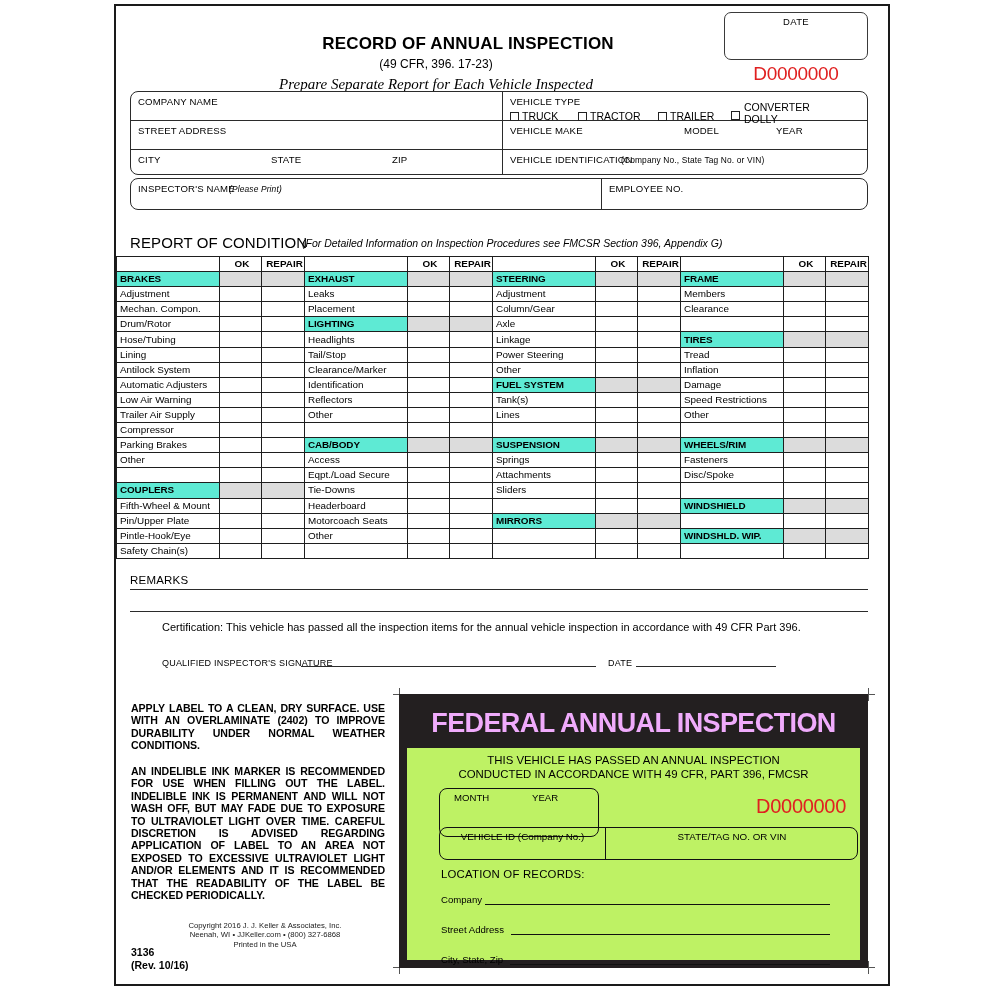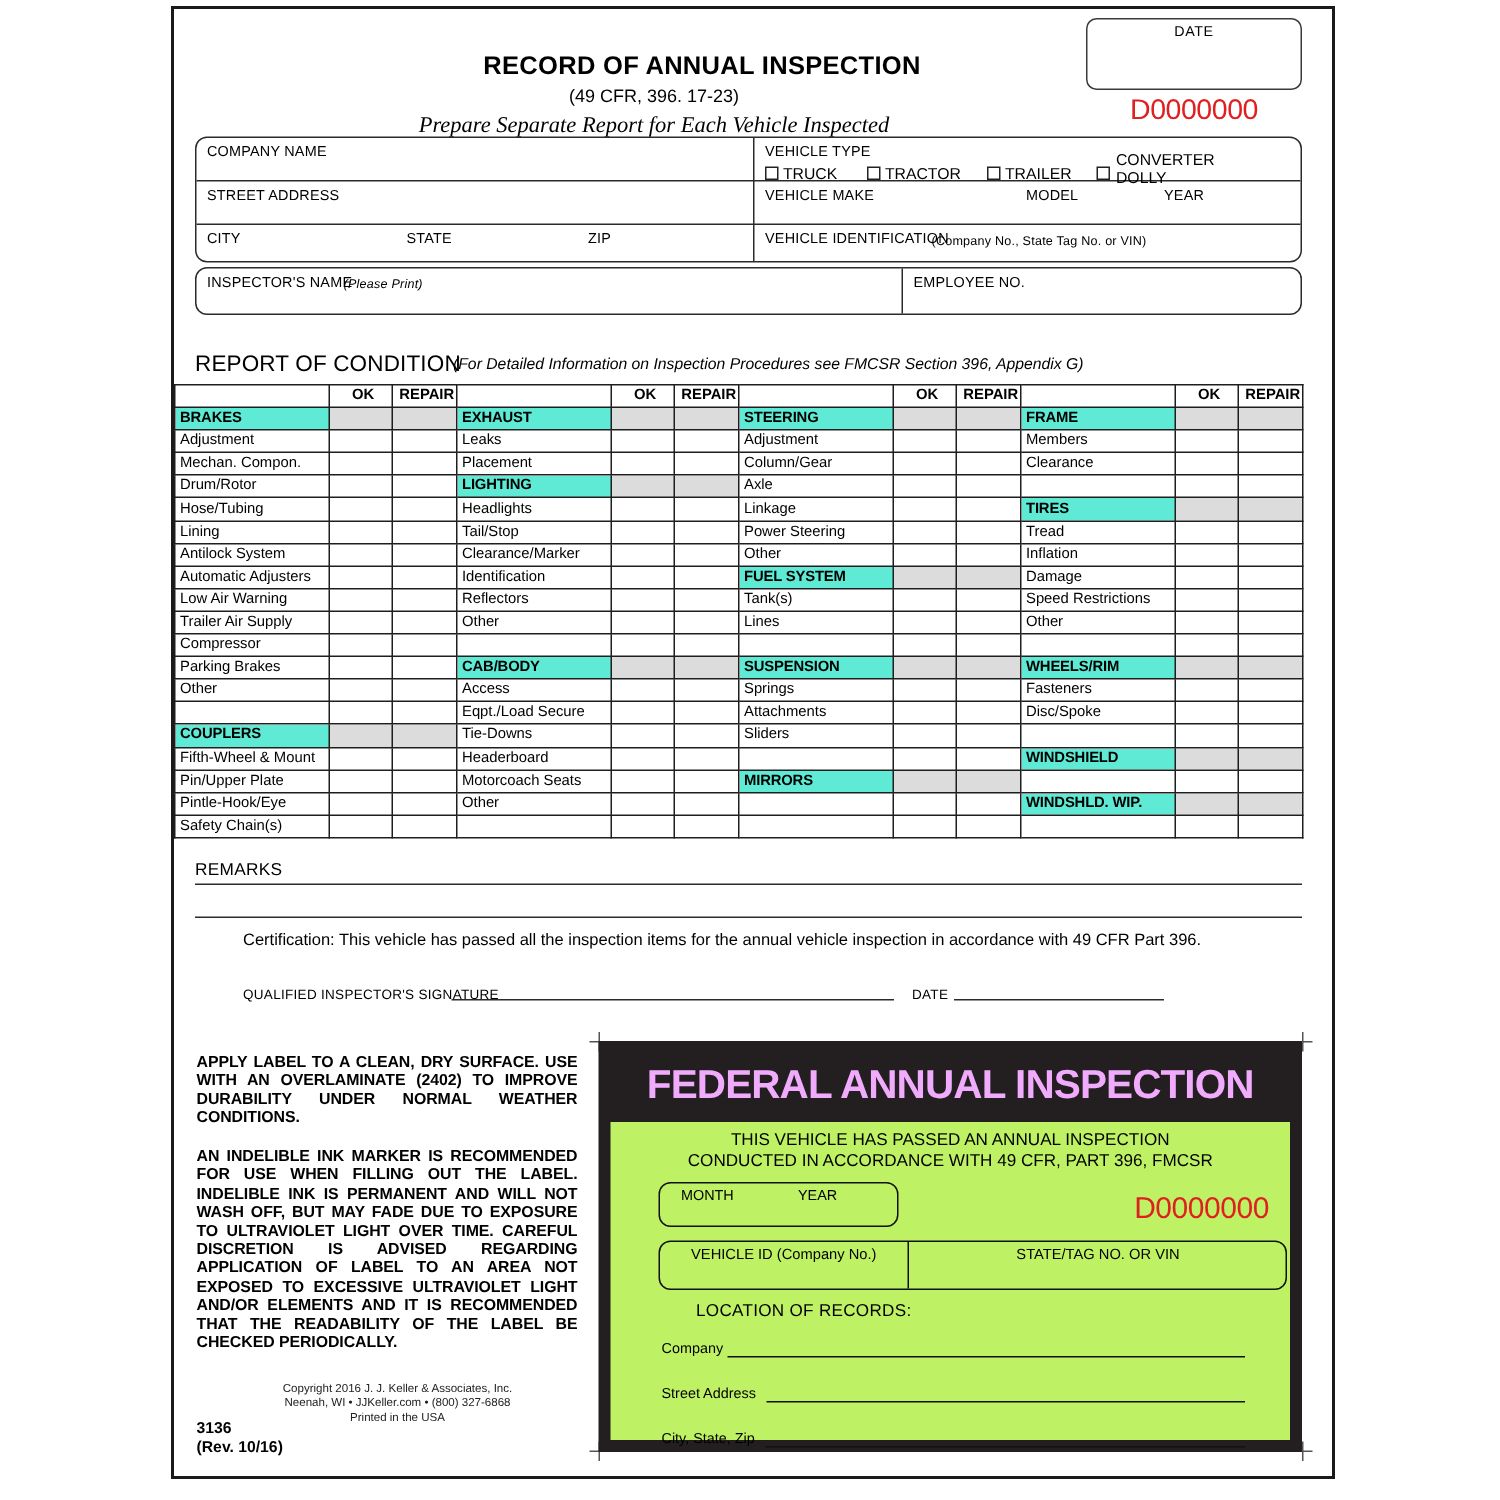--- a/index.html
+++ b/index.html
@@ -48,29 +48,29 @@
   
   .instr{position:absolute;left:15px;width:254px;font-size:10.6px;font-weight:bold;line-height:12.4px;text-align:justify;letter-spacing:-.05px;}
   .copy{position:absolute;left:44px;top:915px;width:210px;text-align:center;font-size:7.7px;line-height:9.4px;color:#222;}
   .formno{position:absolute;left:15px;top:940px;font-size:10.5px;font-weight:bold;line-height:13px;}
 
   
   .labelWrap{position:absolute;left:283px;top:688px;width:469px;height:274px;background:#231f20;box-sizing:border-box;}
   .lblTitle{position:absolute;left:0;top:14px;width:100%;text-align:center;color:#f0abfc;font-size:27px;font-weight:bold;letter-spacing:-.6px;}
   .whitePanel{position:absolute;left:8px;top:54px;width:453px;height:212px;background:#bef264;}
   .lblSub{position:absolute;left:0;top:6px;width:100%;text-align:center;font-size:11.4px;line-height:13.6px;}
-  .myBox{position:absolute;left:32px;top:40px;width:160px;height:30px;border:1.6px solid #111;border-radius:8px;box-sizing:border-box;}
+  .myBox{position:absolute;left:32px;top:40px;width:160px;height:49px;border:1.6px solid #111;border-radius:8px;box-sizing:border-box;}
   .myBox .m{position:absolute;left:14px;top:3px;font-size:9.6px;}
   .myBox .y{position:absolute;left:92px;top:3px;font-size:9.6px;}
   .lblSerial{position:absolute;right:14px;top:47px;font-size:20px;color:#e02020;letter-spacing:-.3px;}
   .vidBox{position:absolute;left:32px;top:79px;width:419px;height:33px;border:1.6px solid #111;border-radius:8px;box-sizing:border-box;}
   .vidBox .vsep{position:absolute;left:165px;top:0;bottom:0;width:0;border-left:1.5px solid #111;}
   .vidBox .t1{position:absolute;left:0;width:165px;top:3px;text-align:center;font-size:9.8px;}
   .vidBox .t2{position:absolute;left:165px;width:254px;top:3px;text-align:center;font-size:9.8px;}
-  .locLbl{position:absolute;left:34px;top:120px;font-size:11.4px;letter-spacing:.2px;margin-left:23px;}
+  .locLbl{position:absolute;left:34px;top:120px;font-size:11.4px;letter-spacing:.2px;}
   .locRow{position:absolute;font-size:9.6px;}
   .locLine{position:absolute;border-bottom:1.4px solid #111;height:0;}
 
   
   .cmark{position:absolute;width:13px;height:13px;}
   .cmark:before{content:"";position:absolute;left:6px;top:0;width:0;height:13px;border-left:1px solid #555;}
   .cmark:after{content:"";position:absolute;left:0;top:6px;width:13px;height:0;border-top:1px solid #555;}
 </style>
 </head>
 <body>

